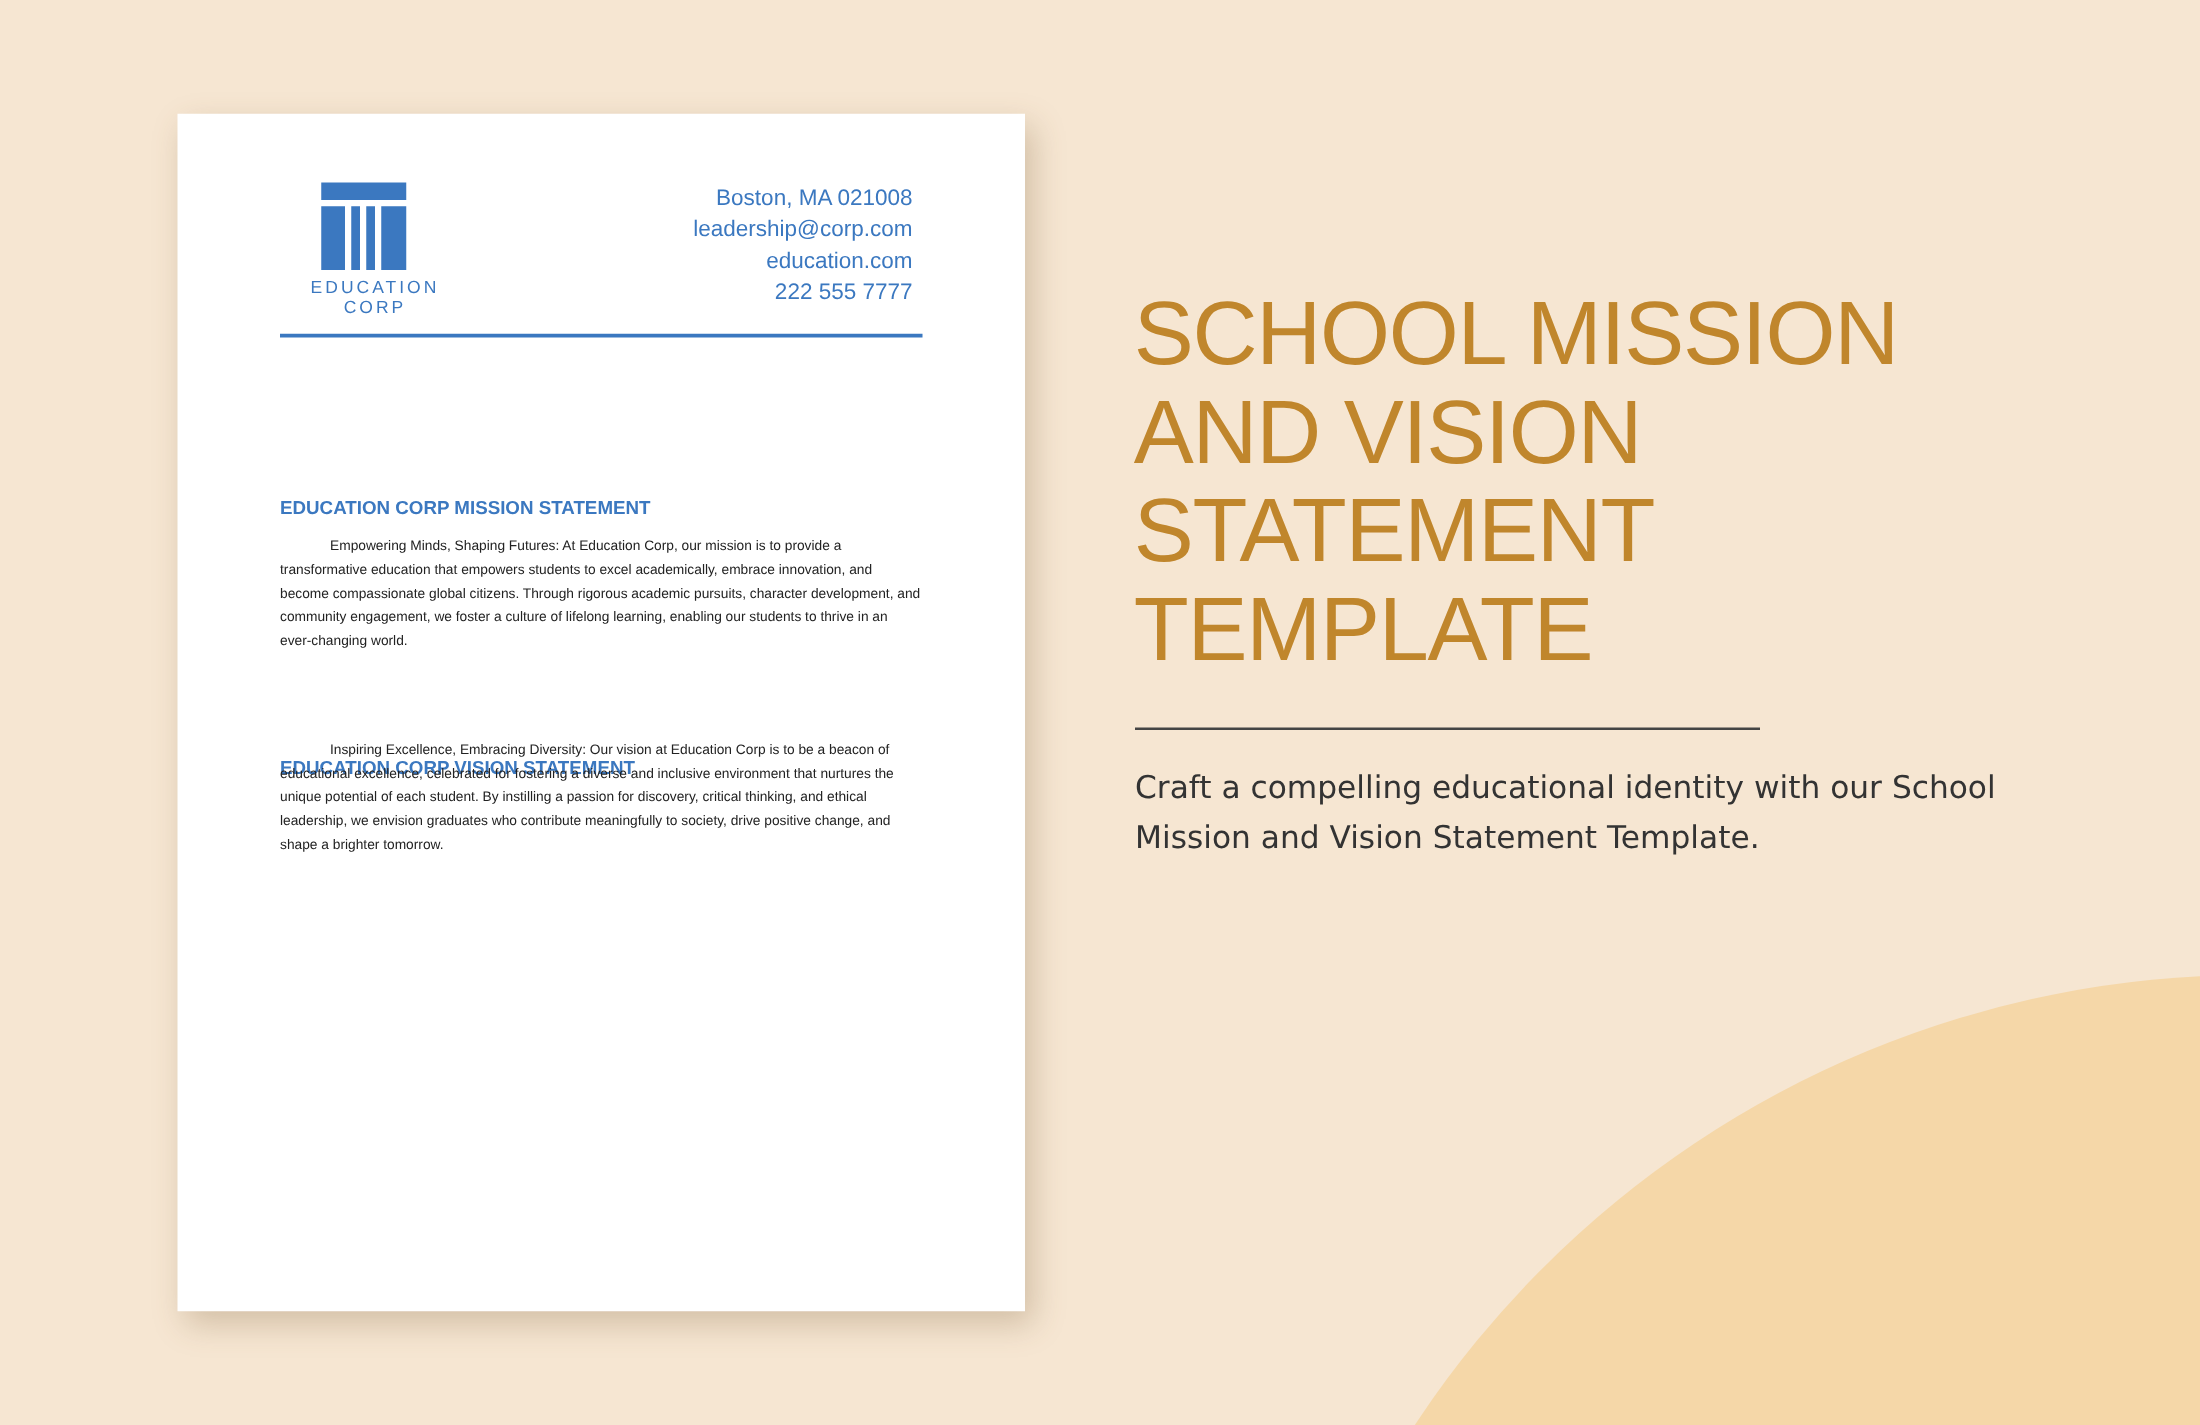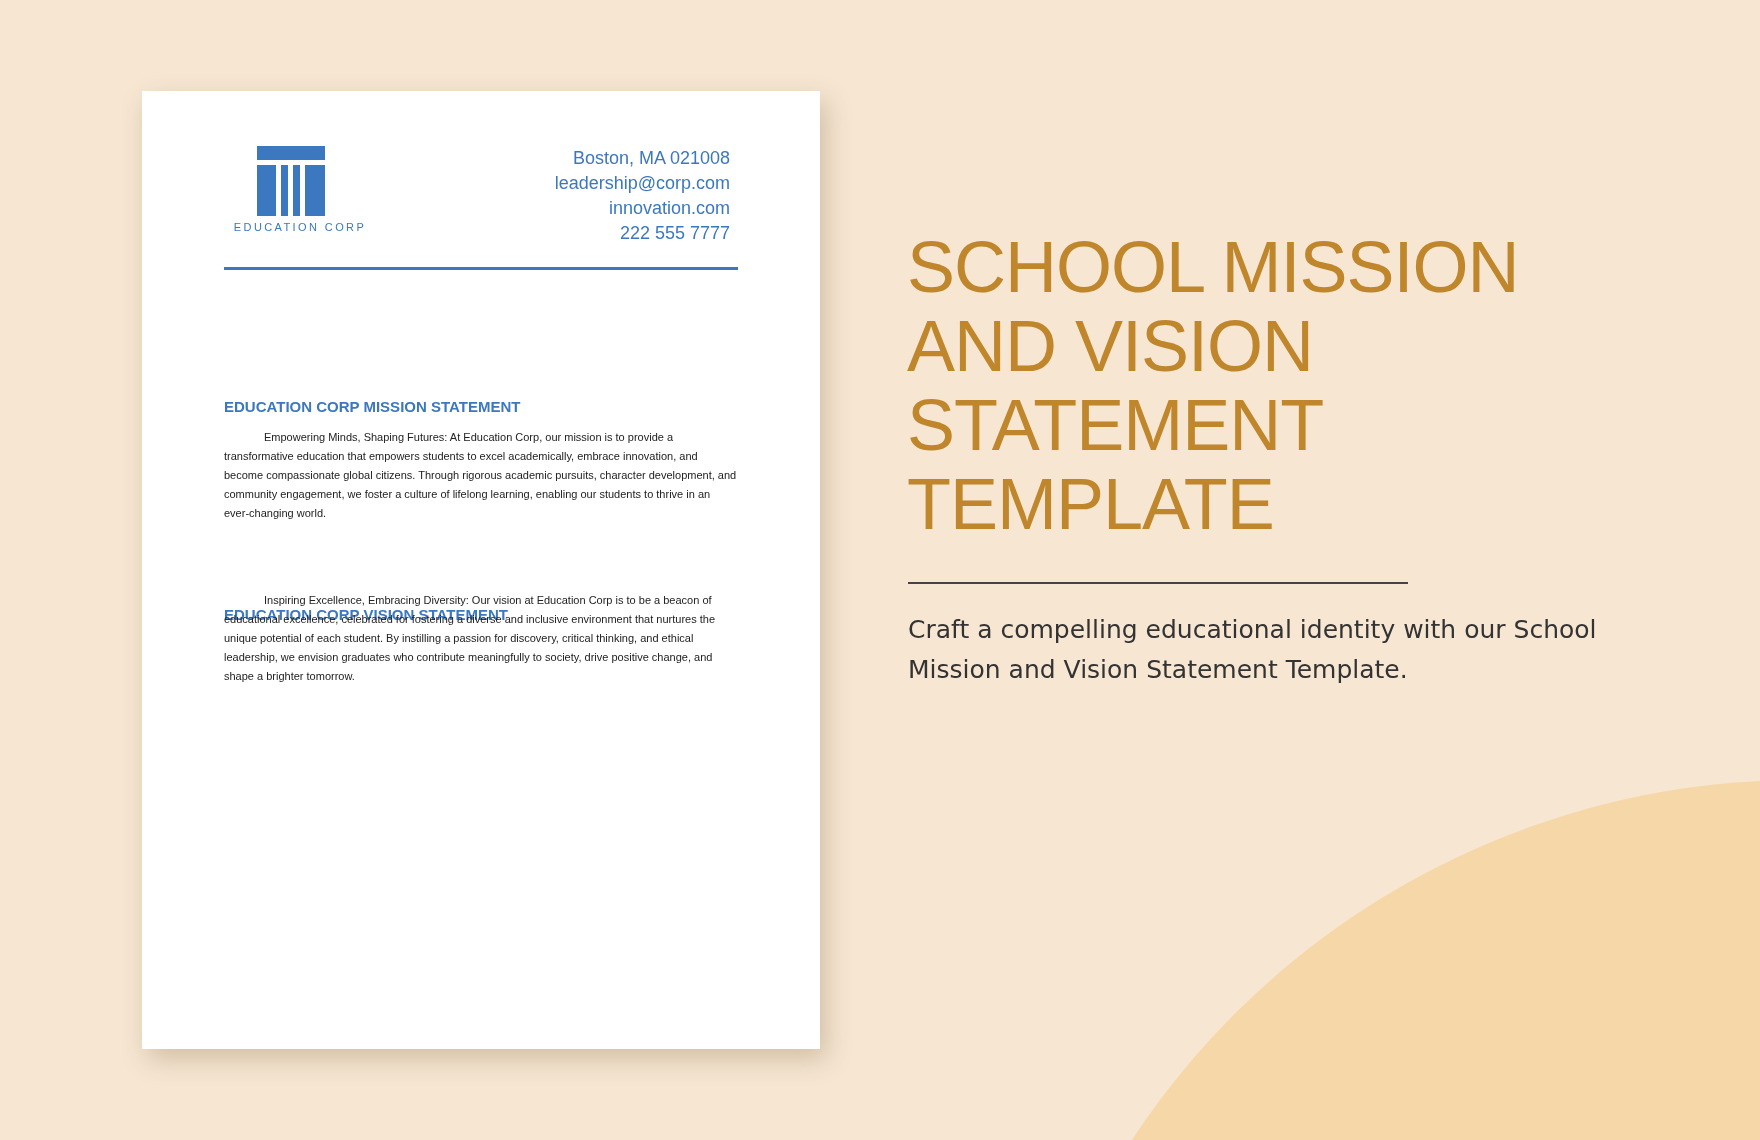--- a/index.html
+++ b/index.html
@@ -15,21 +15,21 @@
   }
   .paper {
     position:absolute; left:142px; top:91px; width:678px; height:958px;
     background:#ffffff;
     box-shadow: 6px 10px 24px rgba(120,90,50,0.28);
   }
   .logo { position:absolute; left:90px; top:55px; width:136px; }
   .logo-top { position:absolute; left:25px; top:0; width:68px; height:14px; background:#3b78c0; }
   .logo-col { position:absolute; top:19px; height:51px; background:#3b78c0; }
   .logo-text { position:absolute; left:0; top:75px; width:136px; text-align:center;
-    font-size:11px; letter-spacing:2.4px; color:#3b78c0; }
+    font-size:14px; letter-spacing:2.4px; color:#3b78c0; }
   .contact { position:absolute; right:90px; top:55px; text-align:right;
     color:#3b78c0; font-size:18px; line-height:25px; }
   .rule { position:absolute; left:82px; top:176px; width:514px; height:3px; background:#3b78c0; }
   .doc-title { position:absolute; left:82px; top:218px; width:514px; text-align:center;
     color:#3b78c0; font-weight:bold; font-size:18px; }
   .sec-h { position:absolute; left:82px; color:#3b78c0; font-weight:bold; font-size:15px; }
   .sec-p { position:absolute; left:82px; width:514px; font-size:11px; line-height:19px; color:#222; }
   .sec-p .indent { display:inline-block; width:40px; }
   .hero-title {
     position:absolute; left:907px; top:228px; width:720px;
@@ -52,21 +52,21 @@
     <div class="logo-top"></div>
     <div class="logo-col" style="left:25px;width:19px;"></div>
     <div class="logo-col" style="left:49px;width:7px;"></div>
     <div class="logo-col" style="left:61px;width:7px;"></div>
     <div class="logo-col" style="left:73px;width:20px;"></div>
     <div class="logo-text">EDUCATION CORP</div>
   </div>
   <div class="contact">
     <div>Boston, MA 021008</div>
     <div>leadership@corp.com</div>
-    <div>innovation.com</div>
+    <div>education.com</div>
     <div>222 555 7777</div>
   </div>
   <div class="rule"></div>
 
   <div class="sec-h" style="top:307px;">EDUCATION CORP MISSION STATEMENT</div>
   <div class="sec-p" style="top:337px;"><span class="indent"></span><span>Empowering Minds, Shaping Futures: At Education Corp, our mission is to provide a transformative education that empowers students to excel academically, embrace innovation, and become compassionate global citizens. Through rigorous academic pursuits, character development, and community engagement, we foster a culture of lifelong learning, enabling our students to thrive in an ever-changing world.</span></div>
 
   <div class="sec-h" style="top:470px;margin-top:45px;">EDUCATION CORP VISION STATEMENT</div>
   <div class="sec-p" style="top:500px;"><span class="indent"></span><span>Inspiring Excellence, Embracing Diversity: Our vision at Education Corp is to be a beacon of educational excellence, celebrated for fostering a diverse and inclusive environment that nurtures the unique potential of each student. By instilling a passion for discovery, critical thinking, and ethical leadership, we envision graduates who contribute meaningfully to society, drive positive change, and shape a brighter tomorrow.</span></div>
 </div>

